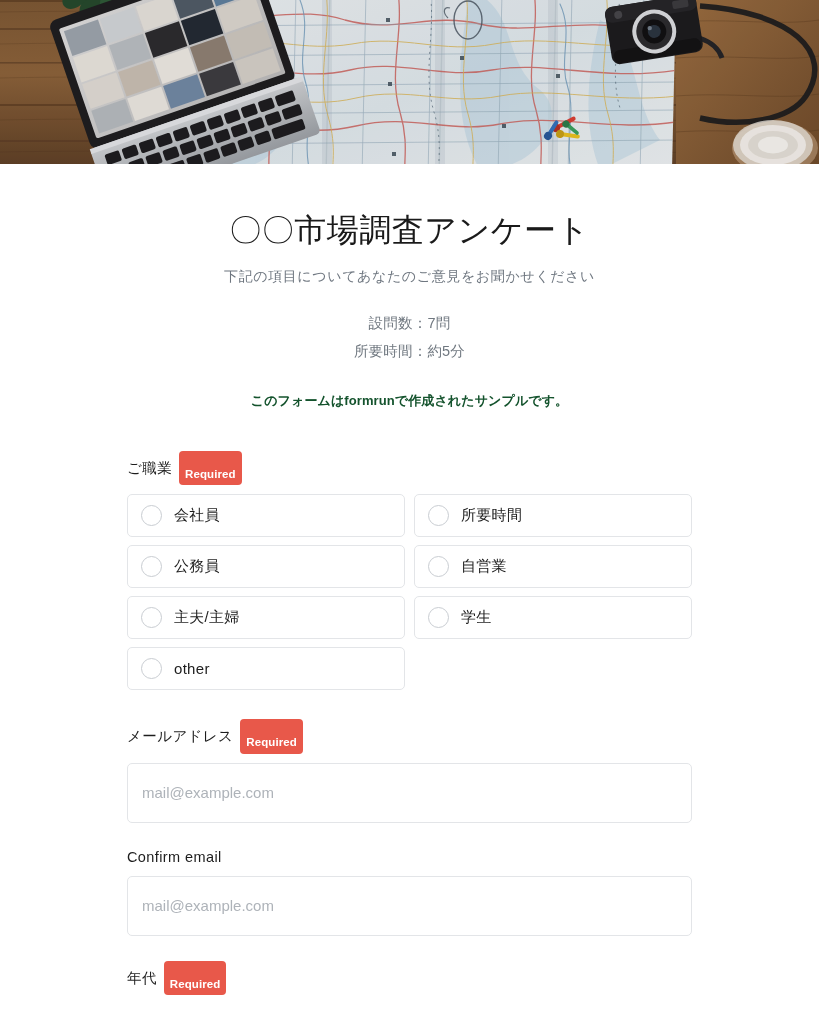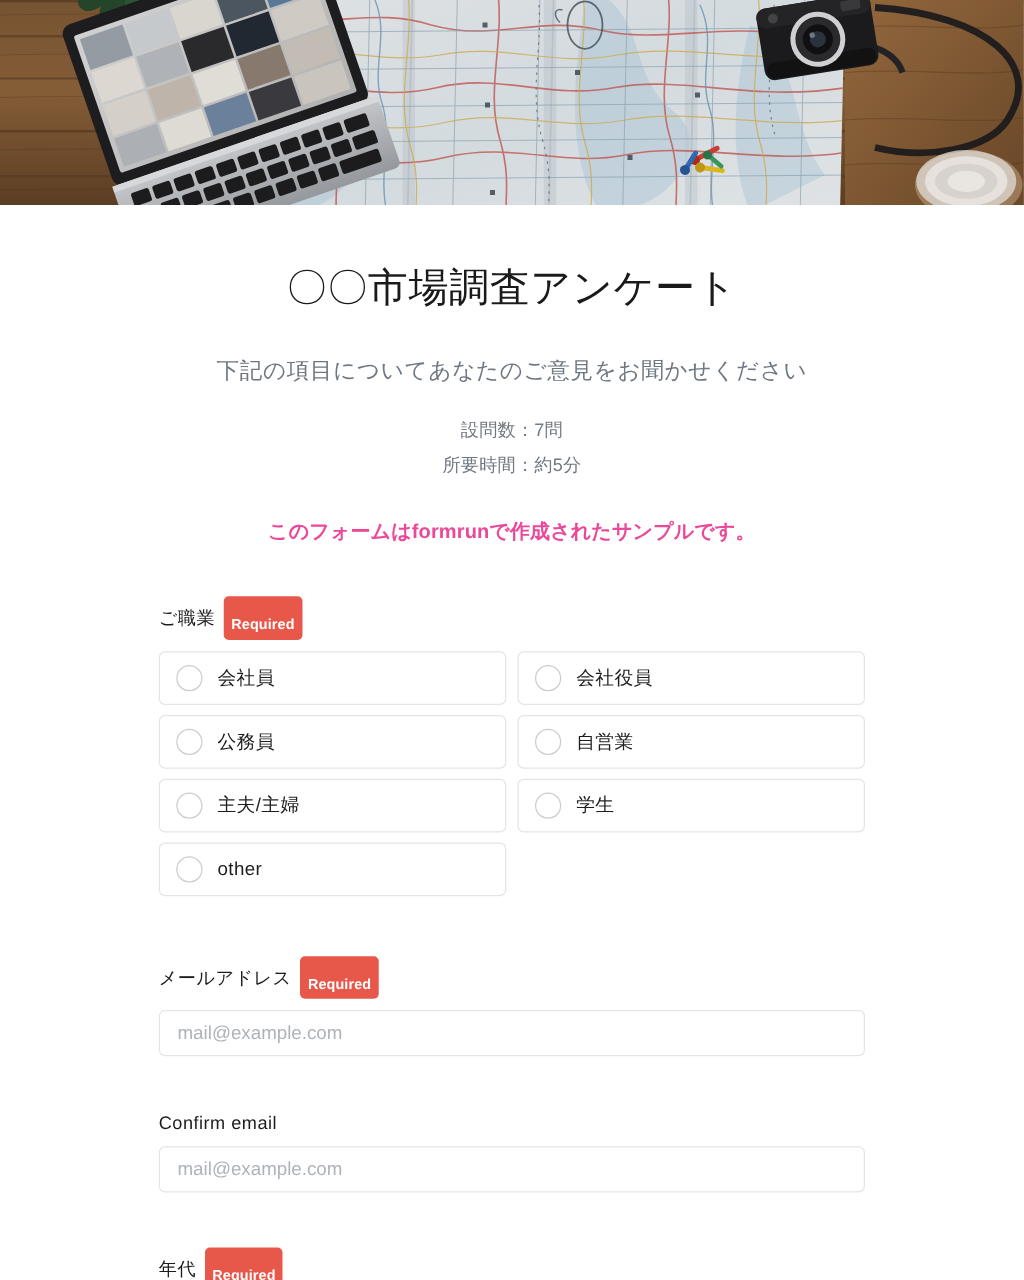--- a/index.html
+++ b/index.html
@@ -29,50 +29,50 @@
 
   .titles { text-align: center; }
   .form-title {
     font-size: 32px;
     font-weight: 300;
     color: #1a1a1a;
     line-height: 1.42;
     letter-spacing: 0.5px;
   }
   .form-desc {
-    margin-top: 31px;
-    font-size: 18px;
+    margin-top: 15px;
+    font-size: 14px;
     font-weight: 300;
     color: #6f7780;
     letter-spacing: 0.6px;
   }
   .stats {
     margin-top: 24px;
     font-size: 14.5px;
     color: #707880;
     line-height: 1.92;
     letter-spacing: 0.2px;
   }
   .notice {
     margin-top: 26px;
-    font-size: 16px;
+    font-size: 13px;
     font-weight: 700;
-    color: #ec4899;
+    color: #14532d;
     line-height: 1.45;
     letter-spacing: 0.1px;
   }
   .notice .n2 { display: block; margin-top: 22px; }
 
   
   .form {
     width: 565px;
     margin: 0 auto;
     padding-top: 40px;
   }
-  .field { margin-bottom: 24px; }
+  .field { margin-bottom: 5px; }
   .field-label {
     display: flex;
     align-items: center;
     font-size: 14.5px;
     color: #1d1d1d;
     letter-spacing: 0.4px;
     margin-bottom: 9px;
     min-height: 19px;
   }
   .badge {
@@ -115,21 +115,21 @@
   .radio-label {
     margin-left: 12px;
     font-size: 15px;
     color: #1d1d1d;
     letter-spacing: 0.3px;
   }
 
   .text-input {
     display: block;
     width: 565px;
-    height: 37px;
+    height: 60px;
     border: 1px solid #e3e5e8;
     border-radius: 5px;
     background: #fff;
     padding: 0 14px;
     font-family: "Liberation Sans", "DejaVu Sans", sans-serif;
     font-size: 15px;
     color: #1d1d1d;
     outline: none;
   }
   .text-input::placeholder { color: #aeb3b9; }
@@ -438,21 +438,21 @@
         <span>ご職業</span>
         <span class="badge">Required</span>
       </div>
       <div class="radio-grid">
         <label class="radio-option">
           <span class="radio-circle"></span>
           <span class="radio-label">会社員</span>
         </label>
         <label class="radio-option">
           <span class="radio-circle"></span>
-          <span class="radio-label">会社役員</span>
+          <span class="radio-label">所要時間</span>
         </label>
         <label class="radio-option">
           <span class="radio-circle"></span>
           <span class="radio-label">公務員</span>
         </label>
         <label class="radio-option">
           <span class="radio-circle"></span>
           <span class="radio-label">自営業</span>
         </label>
         <label class="radio-option">

